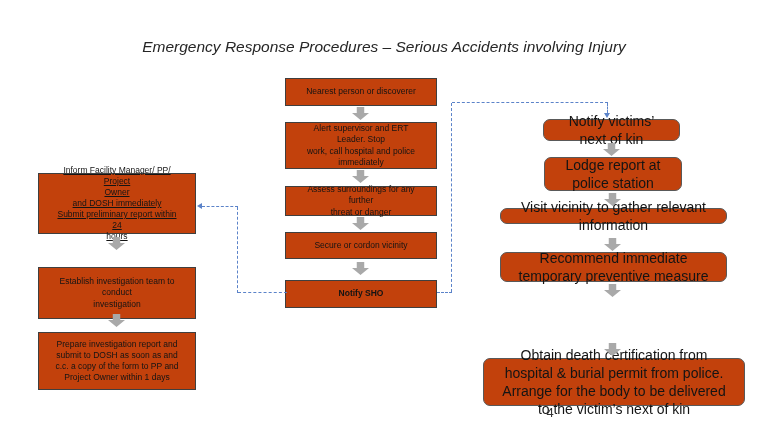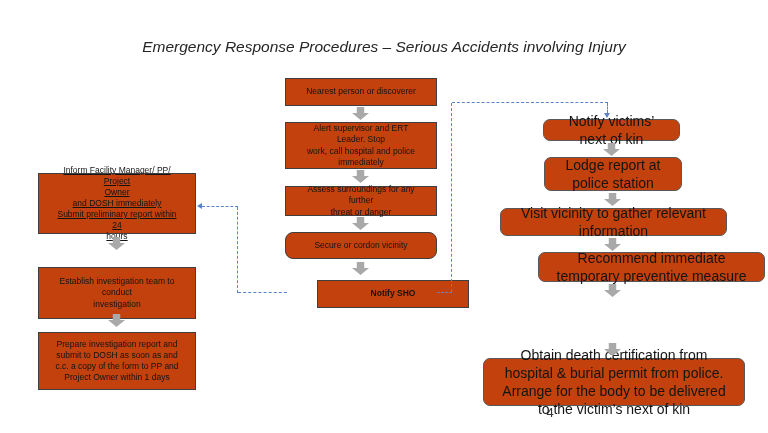--- a/index.html
+++ b/index.html
@@ -18,29 +18,29 @@
     text-align:center; white-space:pre-line;
     font-size:8.5px; line-height:1.3; color:#141414; padding:2px 16px;
   }
   .rounded { border:1px solid #595959; border-radius:7px; font-size:14px; }
   .bold { font-weight:bold; }
 
   
   .c1 {left:285px; top:78px;  width:152px; height:28px;}
   .c2 {left:285px; top:122px; width:152px; height:47px;}
   .c3 {left:285px; top:186px; width:152px; height:30px;}
-  .c4 {left:285px; top:232px; width:152px; height:27px;border-radius:8px;}
-  .c5 {left:285px; top:280px; width:152px; height:28px;margin-left:32px;}
+  .c4 {left:285px; top:232px; width:152px; height:27px;}
+  .c5 {left:285px; top:280px; width:152px; height:28px;}
   .l1 {left:38px;  top:173px; width:158px; height:61px;text-decoration:underline;}
   .l2 {left:38px;  top:259px; width:158px; height:52px;margin-top:8px;}
   .l3 {left:38px;  top:332px; width:158px; height:58px;}
   .r1 {left:543px; top:119px; width:137px; height:22px;}
   .r2 {left:544px; top:157px; width:138px; height:34px;}
-  .r3 {left:500px; top:208px; width:227px; height:28px;}
-  .r4 {left:500px; top:252px; width:227px; height:30px;margin-left:38px;}
+  .r3 {left:500px; top:208px; width:227px; height:16px;}
+  .r4 {left:500px; top:252px; width:227px; height:30px;}
   .r5 {left:501px; top:297px; width:225px; height:44px;}
   .r6 {left:483px; top:358px; width:262px; height:48px;}
 
   
   .barrow {
     position:absolute; width:17px; height:13px;
     background:var(--arrow-gray,#a9a9a9);
     clip-path:polygon(28% 0,72% 0,72% 46%,100% 46%,50% 100%,0 46%,28% 46%);
   }
 

